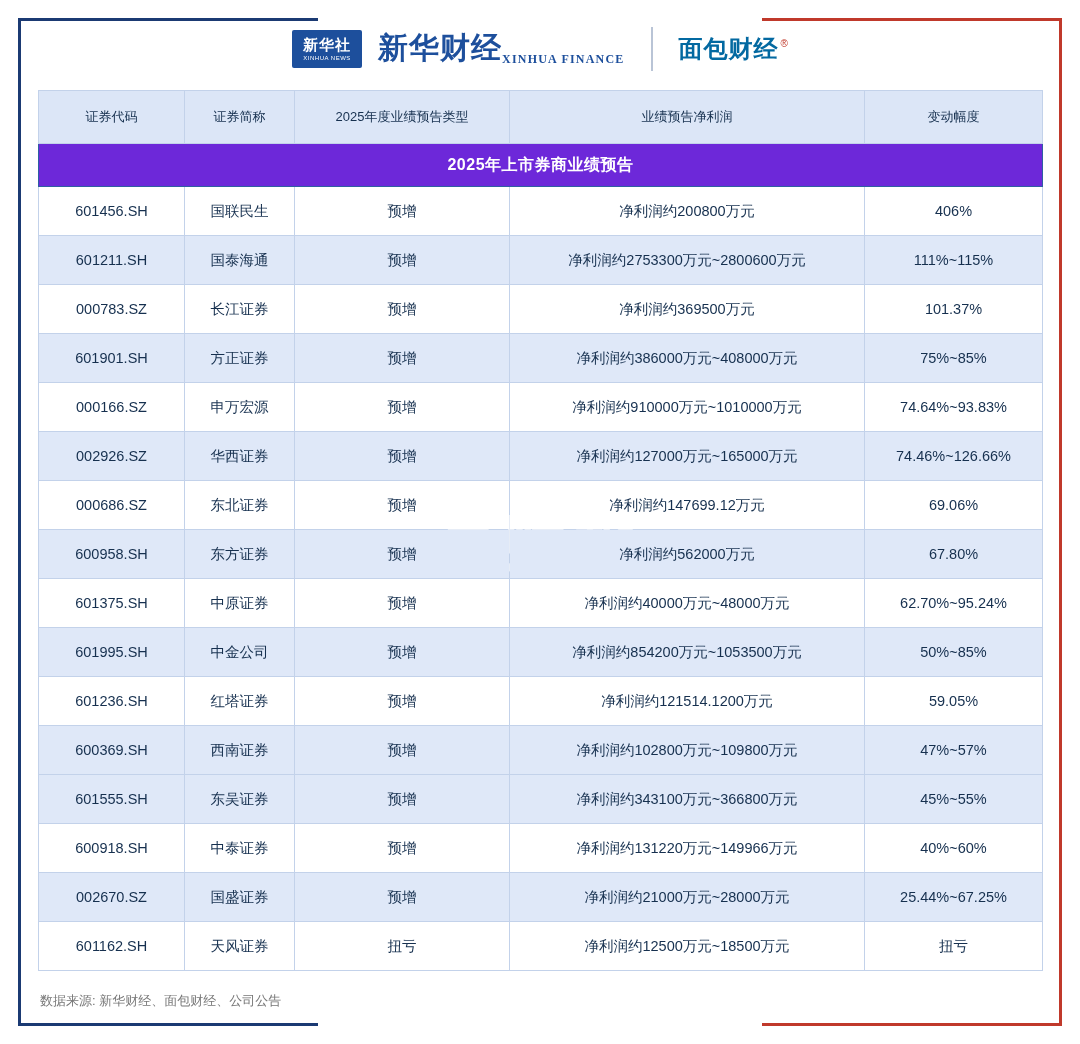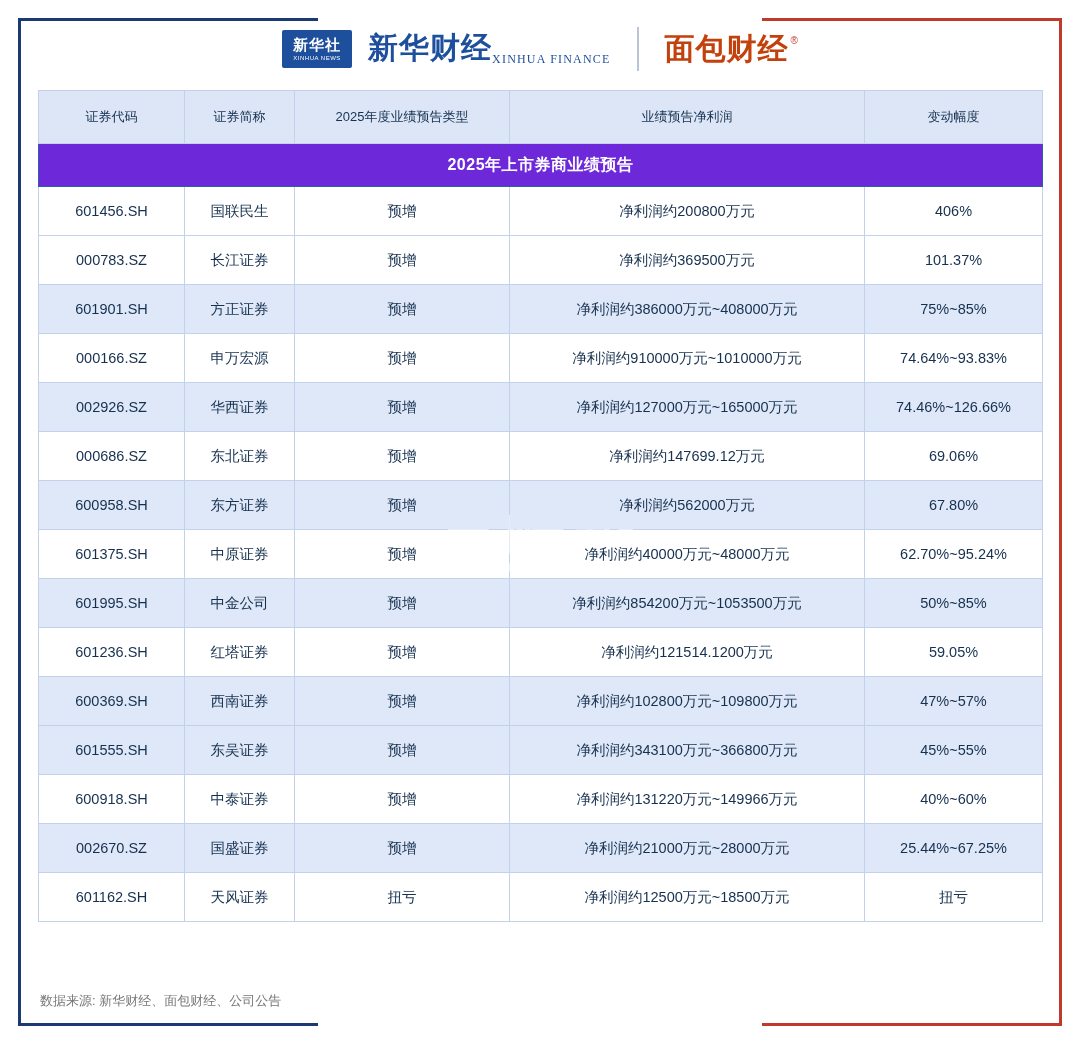--- a/index.html
+++ b/index.html
@@ -111,41 +111,41 @@
   }
   .xinhua-wordmark .cn {
     font-size: 30px;
     font-weight: bold;
     color: #1d4f9c;
     letter-spacing: 1px;
     font-family: "DejaVu Sans", "Liberation Sans", sans-serif;
   }
   .xinhua-wordmark .en {
     font-size: 12px;
-    font-weight: normal;
+    font-weight: bold;
     color: #1d4f9c;
     letter-spacing: 1.2px;
     margin-top: 20px;
     font-family: "Liberation Serif", serif;
   }
   .divider-bar {
     width: 2px;
     height: 44px;
     background: #b9c4d6;
     margin: 0 10px;
   }
   .mianbao-wordmark {
     display: flex;
     align-items: flex-start;
     line-height: 1;
   }
   .mianbao-wordmark .cn {
-    font-size: 30px;
-    font-weight: bold;
-    color: #c2410c;
+    font-size: 24px;
+    font-weight: bold;
+    color: #0369a1;
     letter-spacing: 1px;
     font-family: "DejaVu Sans", "Liberation Sans", sans-serif;
   }
   .mianbao-wordmark .reg {
     font-size: 10px;
     color: #c0392b;
     margin-left: 2px;
     margin-top: 2px;
   }
 
@@ -277,20 +277,27 @@
         </tr>
       </thead>
       <tbody id="table-body">
           <tr>
             <td>601456.SH</td>
             <td>国联民生</td>
             <td>预增</td>
             <td>净利润约200800万元</td>
             <td>406%</td>
           </tr>
+          <tr class="alt">
+            <td>601211.SH</td>
+            <td>国泰海通</td>
+            <td>预增</td>
+            <td>净利润约2753300万元~2800600万元</td>
+            <td>111%~115%</td>
+          </tr>
           <tr>
             <td>000783.SZ</td>
             <td>长江证券</td>
             <td>预增</td>
             <td>净利润约369500万元</td>
             <td>101.37%</td>
           </tr>
           <tr class="alt">
             <td>601901.SH</td>
             <td>方正证券</td>

